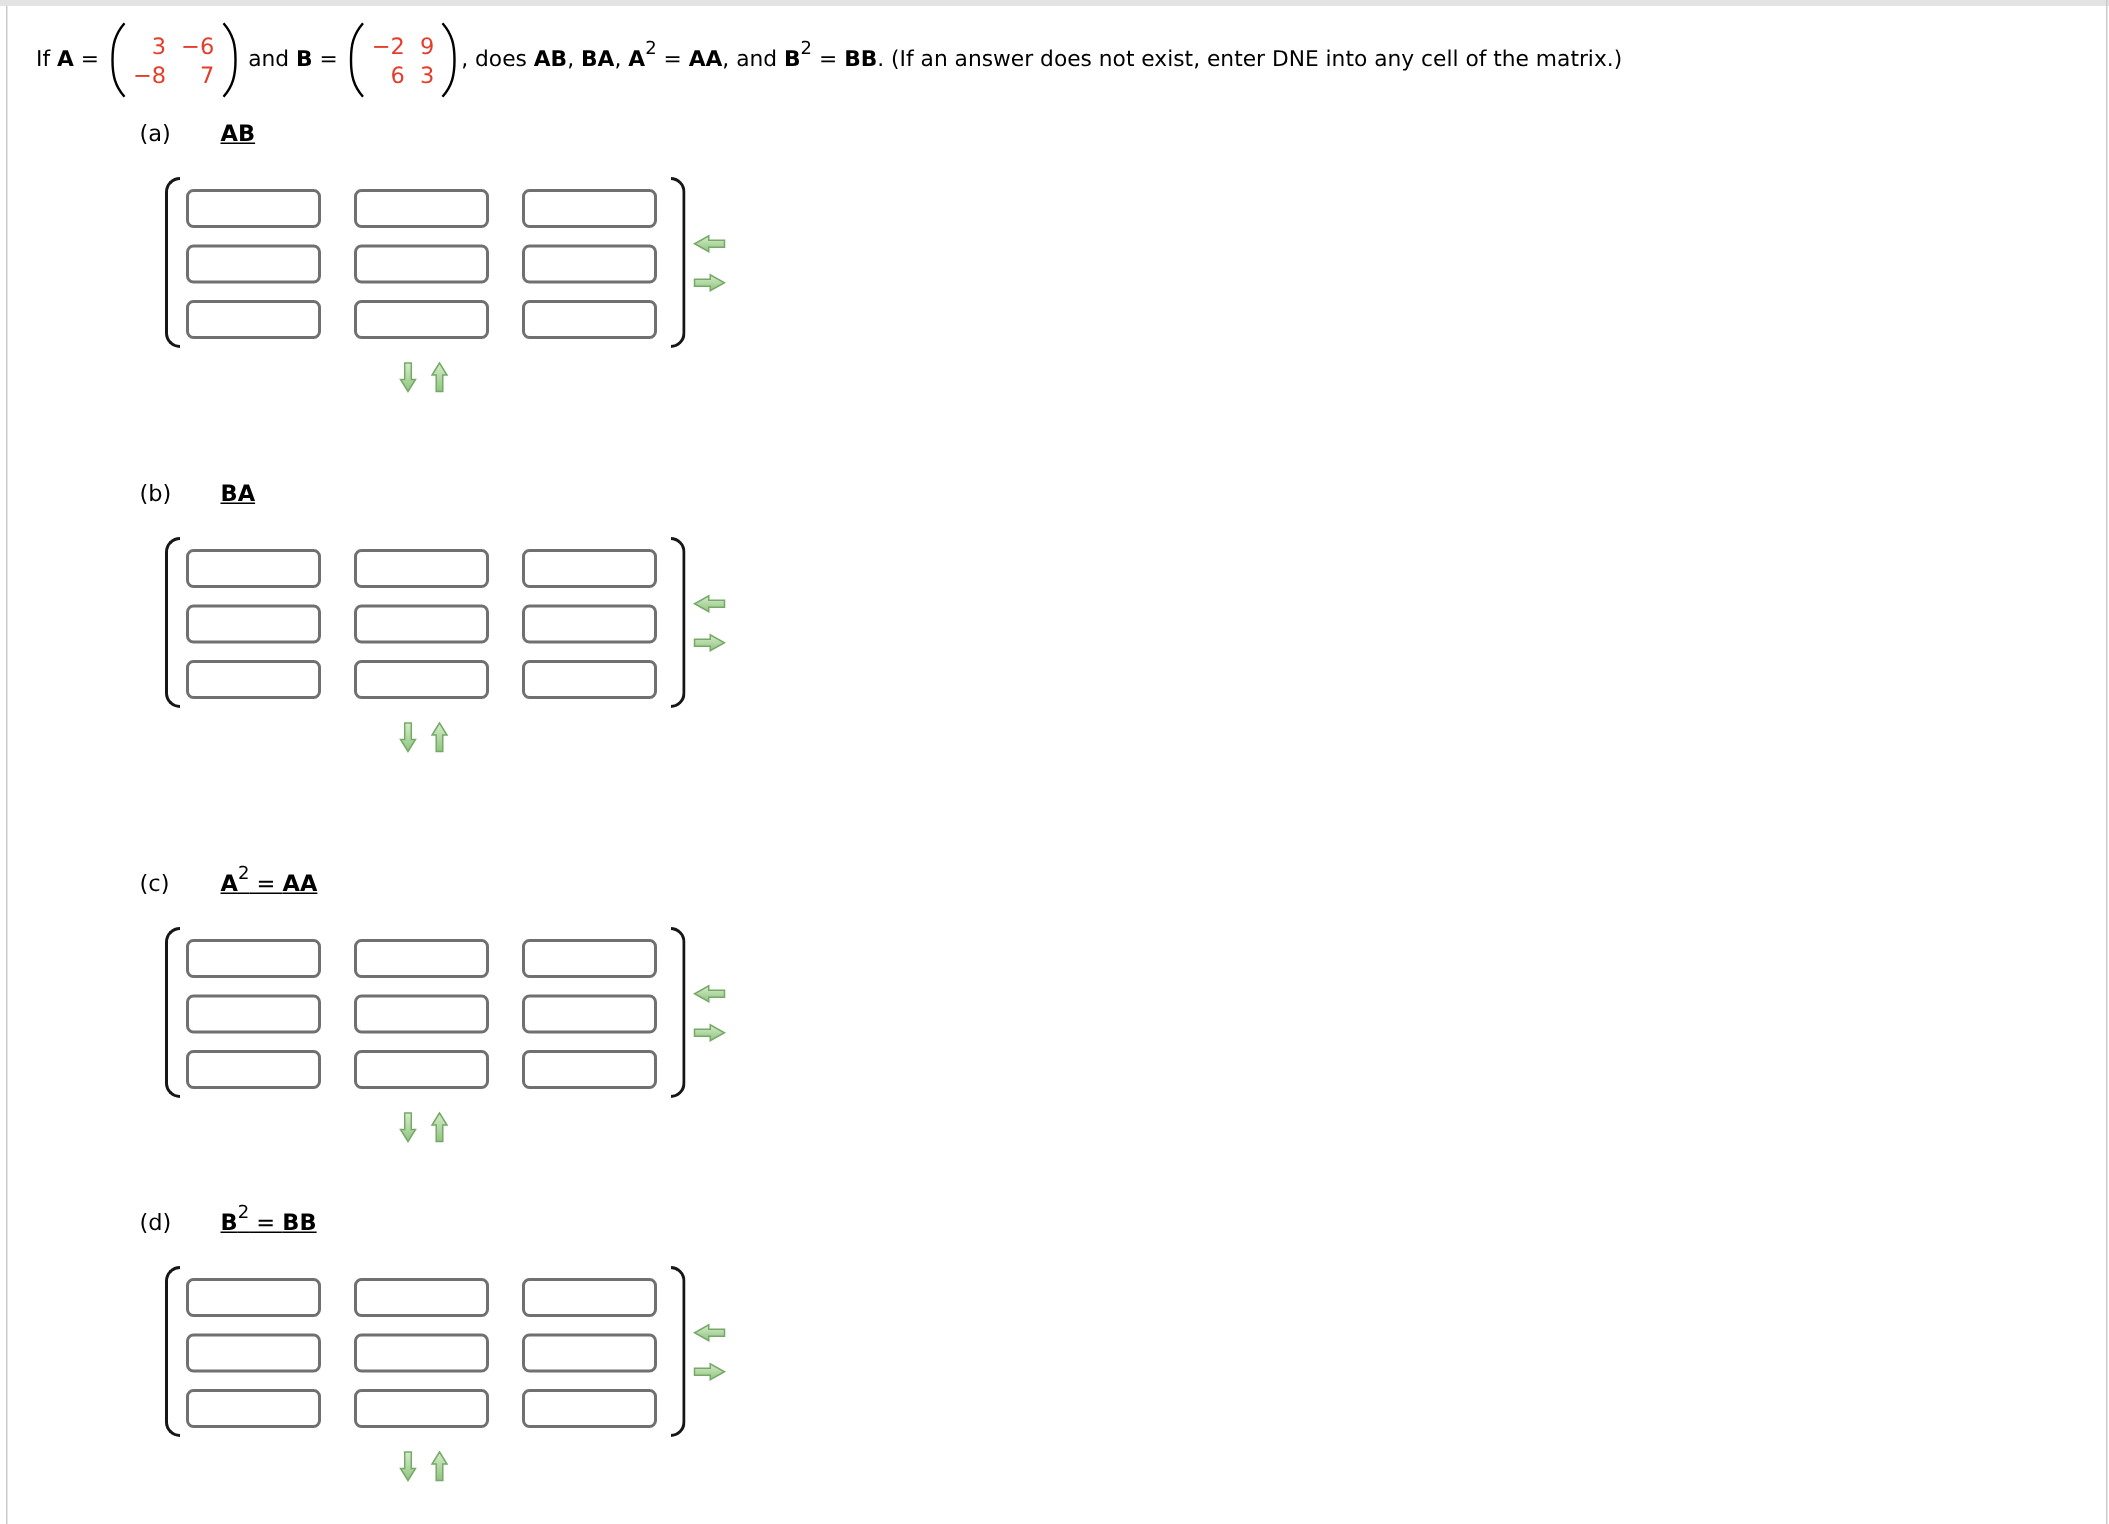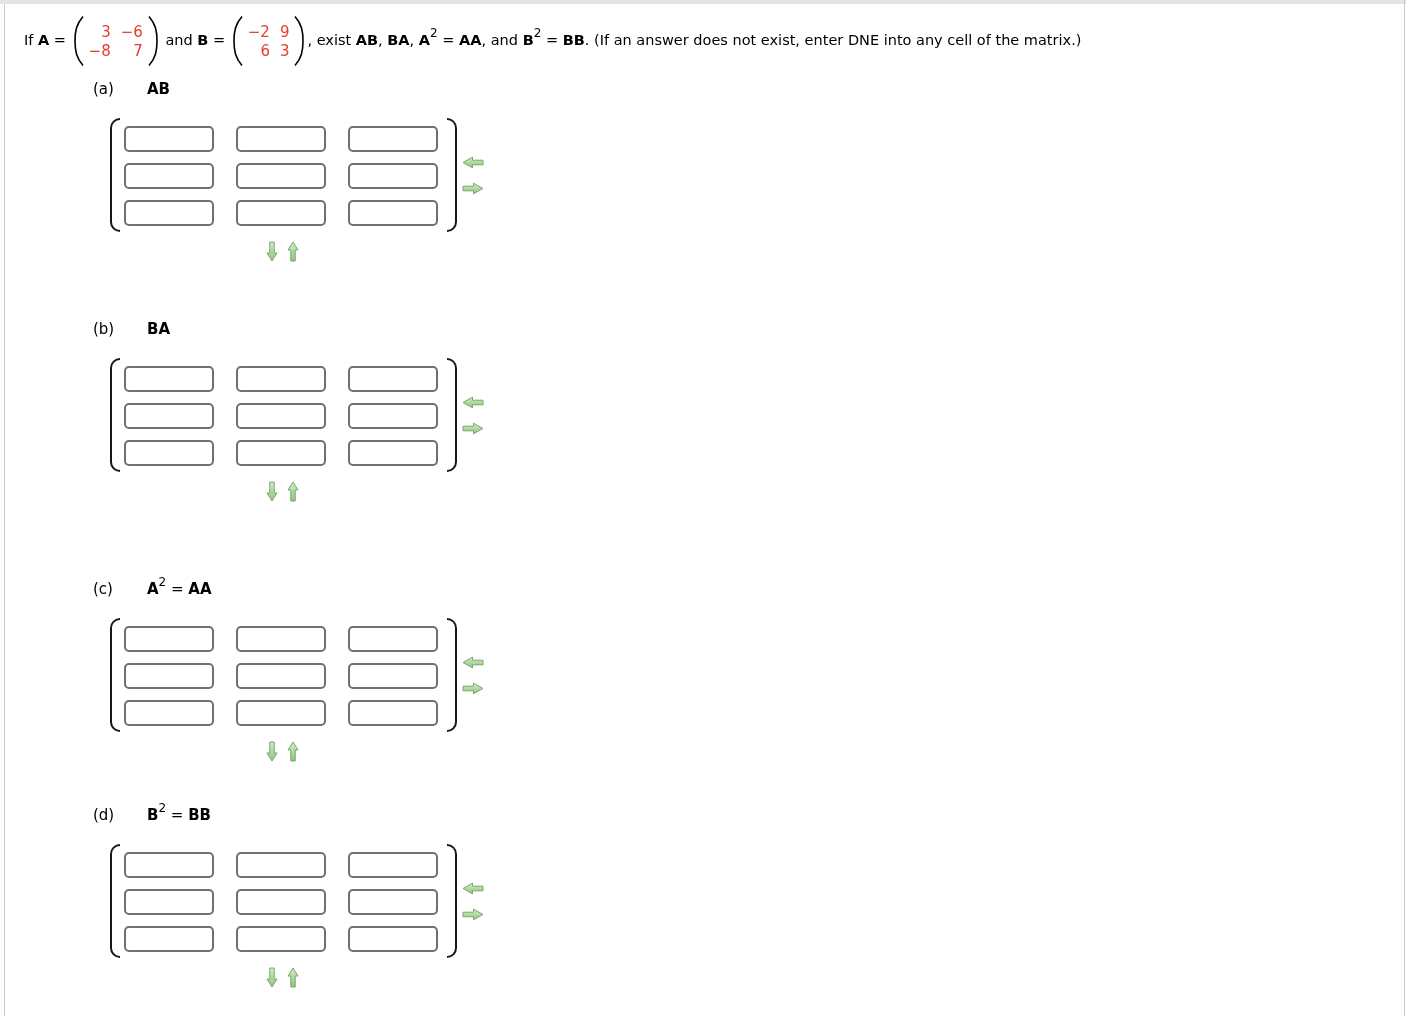--- a/index.html
+++ b/index.html
@@ -28,21 +28,21 @@
     color: #e43d2c; line-height: 18px; font-size: 15px; padding: 0 4px;
   }
   .paren-svg { display: block; }
 
   
   .section { position: absolute; left: 24px; width: 560px; height: 200px; }
   #sec-a { top: 80px; }
   #sec-b { top: 320px; }
   #sec-c { top: 564px; margin-top: 16px; }
   #sec-d { top: 806px; }
-  .sec-label { position: absolute; left: 69px; top: 0; white-space: nowrap; }
+  .sec-label { position: absolute; left: 69px; top: 0; white-space: nowrap; text-decoration: underline; }
   .sec-index { display: inline-block; min-width: 54px; }
   .sec-title b { font-weight: bold; }
 
   .matrix-pad { position: absolute; left: 86px; top: 38px; width: 400px; height: 150px; }
   .bracket { position: absolute; top: 0; width: 10px; height: 114px; border: 2px solid #161616; }
   .bracket.left  { left: 0;     border-right: none; border-radius: 12px 0 0 12px; }
   .bracket.right { left: 337px; border-left: none;  border-radius: 0 12px 12px 0; }
   .cells {
     position: absolute; left: 14px; top: 8px;
     display: grid; grid-template-columns: repeat(3, 90px);
@@ -96,21 +96,21 @@
       </svg>
       <span class="im-grid">
         <span>−2</span>
         <span>9</span>
         <span>6</span>
         <span>3</span>
       </span>
       <svg class="paren-svg" width="13" height="52" viewBox="0 0 13 52">
         <path d="M2 1.5 C8.5 9 10 16 10 26 C10 36 8.5 43 2 50.5" fill="none" stroke="#000" stroke-width="1.6"></path>
       </svg>
-    </span><span>, exist </span><b>AB</b><span>, </span><b>BA</b><span>, </span><b>A</b><span class="sup">2</span><span> = </span><b>AA</b><span>, and </span><b>B</b><span class="sup">2</span><span> = </span><b>BB</b><span>. (If an answer does not exist, enter DNE into any cell of the matrix.)</span></div>
+    </span><span>, does </span><b>AB</b><span>, </span><b>BA</b><span>, </span><b>A</b><span class="sup">2</span><span> = </span><b>AA</b><span>, and </span><b>B</b><span class="sup">2</span><span> = </span><b>BB</b><span>. (If an answer does not exist, enter DNE into any cell of the matrix.)</span></div>
 
 <section class="section" id="sec-a">
   <div class="sec-label"><span class="sec-index">(a)</span><span class="sec-title"><b>AB</b><span class="sup"></span><span></span><b></b></span></div>
   <div class="matrix-pad">
     <div class="bracket left"></div>
     <div class="cells">
       <input class="cell" type="text" value="" style="">
       <input class="cell" type="text" value="" style="">
       <input class="cell" type="text" value="" style="">
       <input class="cell" type="text" value="" style="">

